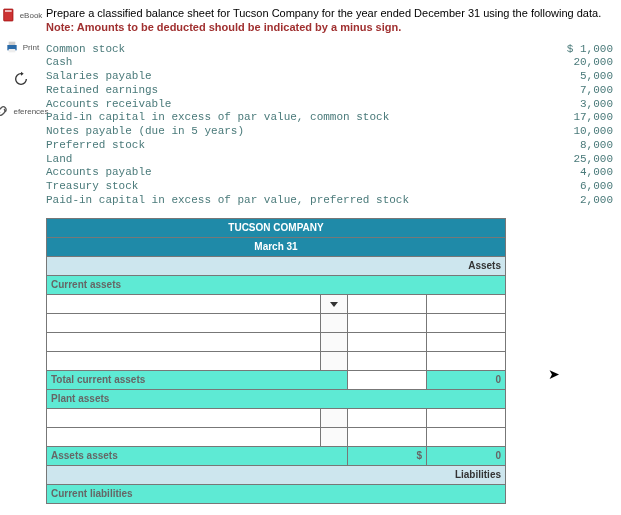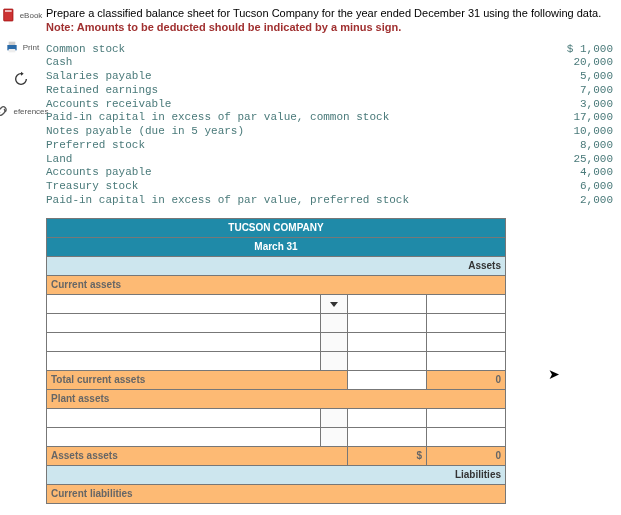--- a/index.html
+++ b/index.html
@@ -12,21 +12,21 @@
   .instr { font-size:11px; line-height:1.3; margin-bottom:8px; }
   .instr .red { color:#a03030; font-weight:bold;margin-top:8px; }
   .data-block { display:flex; gap:20px; margin-bottom:10px; }
   .data-labels { font-family: "Courier New", monospace; font-size:11px; color:#4a7a7a; line-height:1.25; white-space:pre; }
   .data-values { font-family: "Courier New", monospace; font-size:11px; color:#4a7a7a; line-height:1.25; text-align:right; white-space:pre; }
   .sheet-wrap { width:460px; }
   table.sheet { border-collapse:collapse; width:100%; }
   table.sheet td, table.sheet th { border:1px solid #777; padding:2px 4px; font-size:10px; height:14px; }
   .hdr { background:#1f8aa8; color:#fff; text-align:center; font-weight:bold;margin-left:32px; }
   .subhdr { background:#cde6ee; text-align:right; font-weight:bold; color:#333; }
-  .lbl { background:#fdba74; color:#666; font-weight:bold;margin-left:44px; }
+  .lbl { background:#5eead4; color:#666; font-weight:bold;margin-left:44px; }
   .num { text-align:right; width:70px; }
   .dd { width:18px; text-align:center; background:#fafafa; }
   .blank { background:#fff; }
   .caret { display:inline-block; width:0; height:0; border-left:4px solid transparent; border-right:4px solid transparent; border-top:5px solid #333; }
   .cursor { position:absolute; left:548px; top:366px; font-size:14px; color:#000; }
 </style>
 </head>
 <body>
 
 <div class="page">

